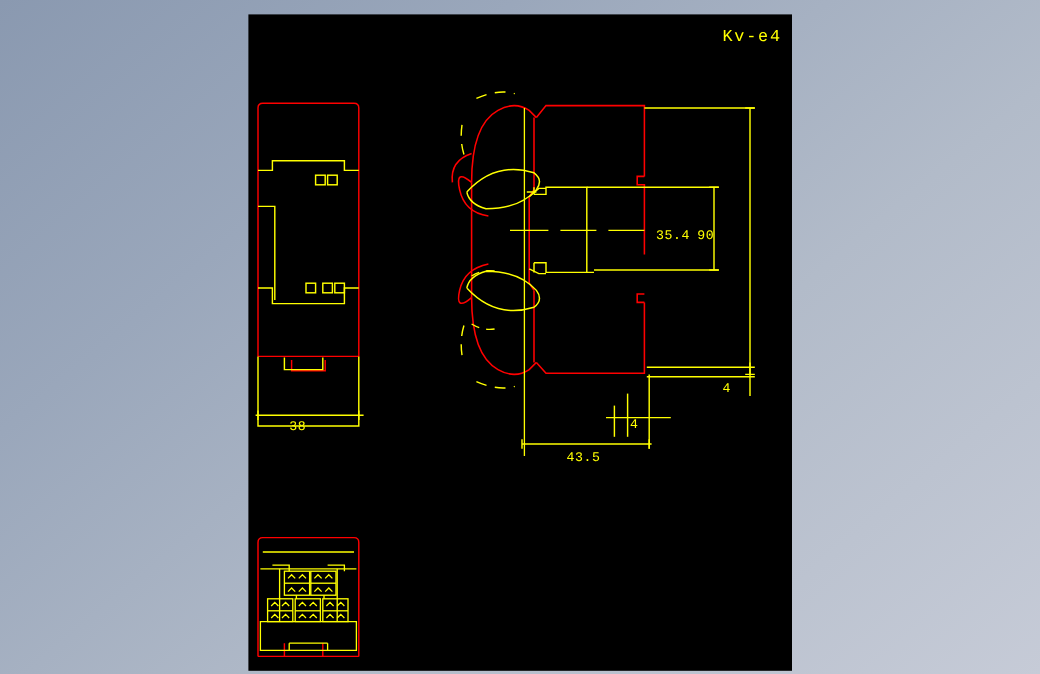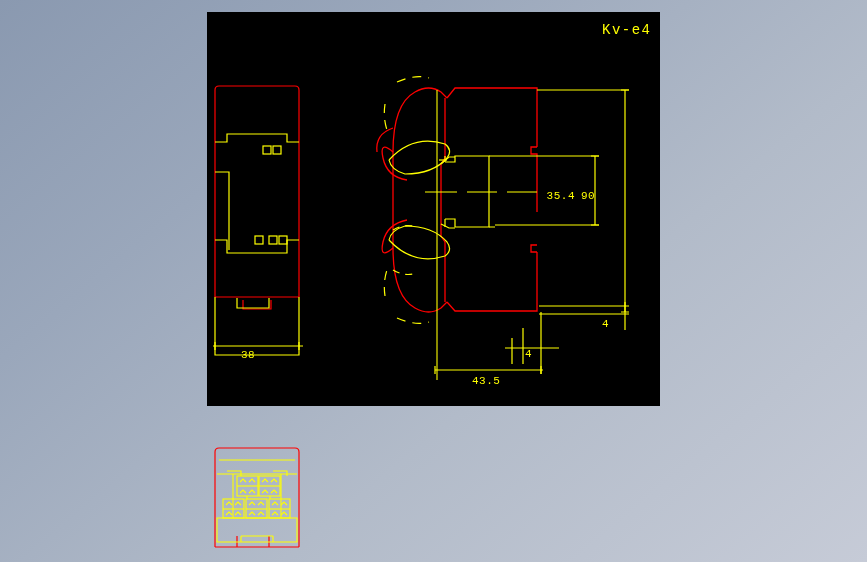--- a/index.html
+++ b/index.html
@@ -14,21 +14,21 @@
     position: relative;
     width: 867px;
     height: 562px;
     background: linear-gradient(140deg, #8a99b0 0%, #9aa7bb 28%, #b2bbc9 62%, #c6cbd7 100%);
   }
   #canvas-wrap {
     position: absolute;
     left: 207px;
     top: 12px;
     width: 453px;
-    height: 394px;
+    height: 547px;
     background: #000000;
   }
   #cad-svg {
     display: block;
     width: 453px;
     height: 538px;
   }
   .cad-text {
     font-family: "Liberation Mono", monospace;
     fill: #ffff00;

